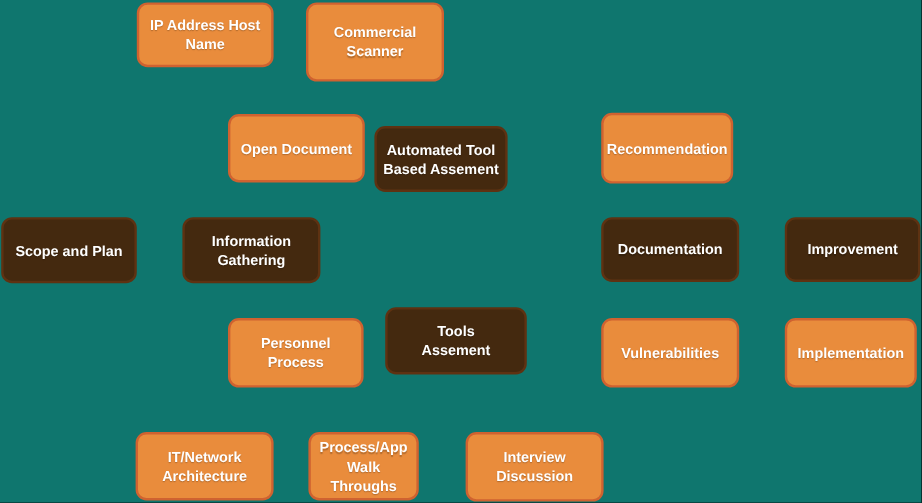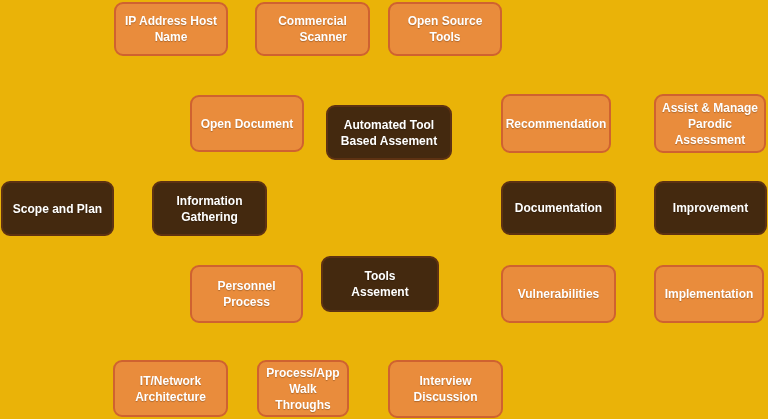--- a/index.html
+++ b/index.html
@@ -4,21 +4,21 @@
 <style>
   html, body {
     margin: 0;
     padding: 0;
     background: #000000;
   }
   .canvas {
     position: relative;
     width: 768px;
     height: 419px;
-    background: #eab308;
+    background: #0f766e;
     overflow: hidden;
     font-family: "Liberation Sans", sans-serif;
   }
   .node {
     position: absolute;
     box-sizing: border-box;
     display: flex;
     align-items: center;
     justify-content: center;
     text-align: center;
@@ -40,32 +40,27 @@
     border: 2px solid #5E3212;
   }
 </style>
 </head>
 <body>
 
 <div class="canvas">
 
   <div class="node orange" style="left:114px; top:2px;   width:114px; height:54px;">IP Address Host
 Name</div>
-  <div class="node orange" style="left:255px; top:2px;   width:115px; height:54px;text-align:right;">Commercial
+  <div class="node orange" style="left:255px; top:2px;   width:115px; height:66px;">Commercial
 Scanner</div>
-  <div class="node orange" style="left:388px; top:2px;   width:114px; height:54px;">Open Source
-Tools</div>
 
   <div class="node orange" style="left:190px; top:95px;  width:114px; height:57px;">Open Document</div>
-  <div class="node dark" style="left:326px; top:105px; width:126px; height:55px;">Automated Tool
+  <div class="node dark" style="left:312px; top:105px; width:111px; height:55px;">Automated Tool
 Based Assement</div>
   <div class="node orange" style="left:501px; top:94px;  width:110px; height:59px;">Recommendation</div>
-  <div class="node orange" style="left:654px; top:94px;  width:112px; height:59px;">Assist &amp; Manage
-Parodic
-Assessment</div>
 
   <div class="node dark" style="left:1px;   top:181px; width:113px; height:55px;">Scope and Plan</div>
   <div class="node dark" style="left:152px; top:181px; width:115px; height:55px;">Information
 Gathering</div>
   <div class="node dark" style="left:501px; top:181px; width:115px; height:54px;">Documentation</div>
   <div class="node dark" style="left:654px; top:181px; width:113px; height:54px;">Improvement</div>
 
   <div class="node orange" style="left:190px; top:265px; width:113px; height:58px;">Personnel
 Process</div>
   <div class="node dark" style="left:321px; top:256px; width:118px; height:56px;">Tools

